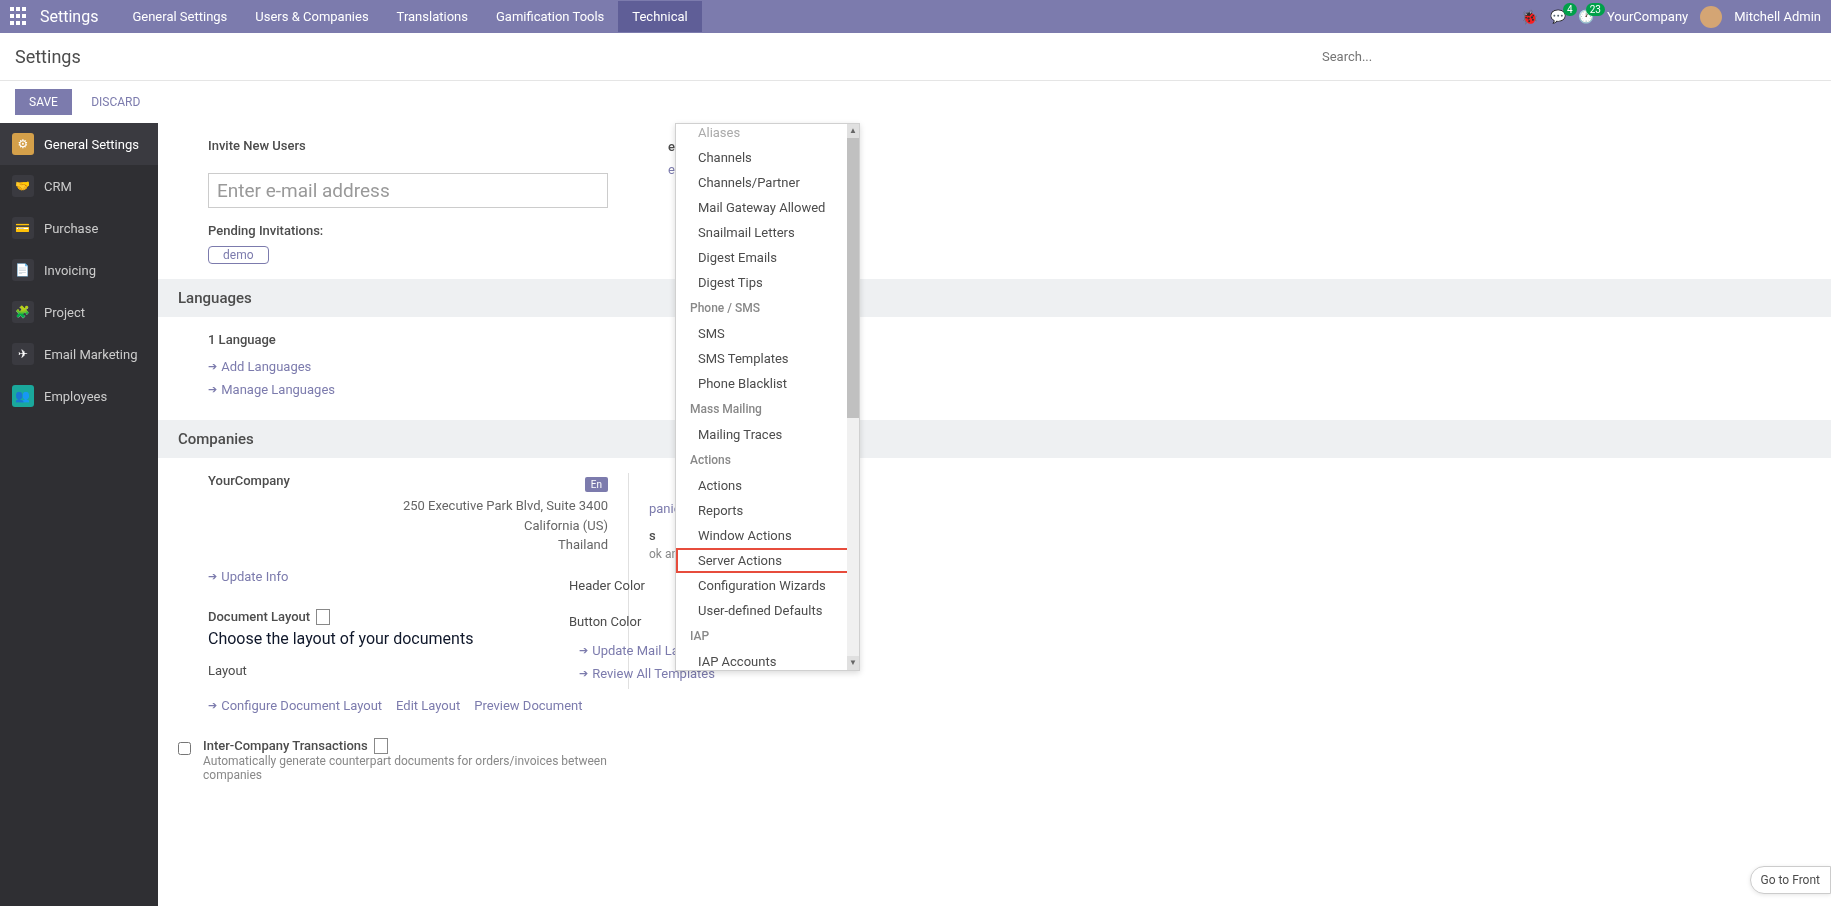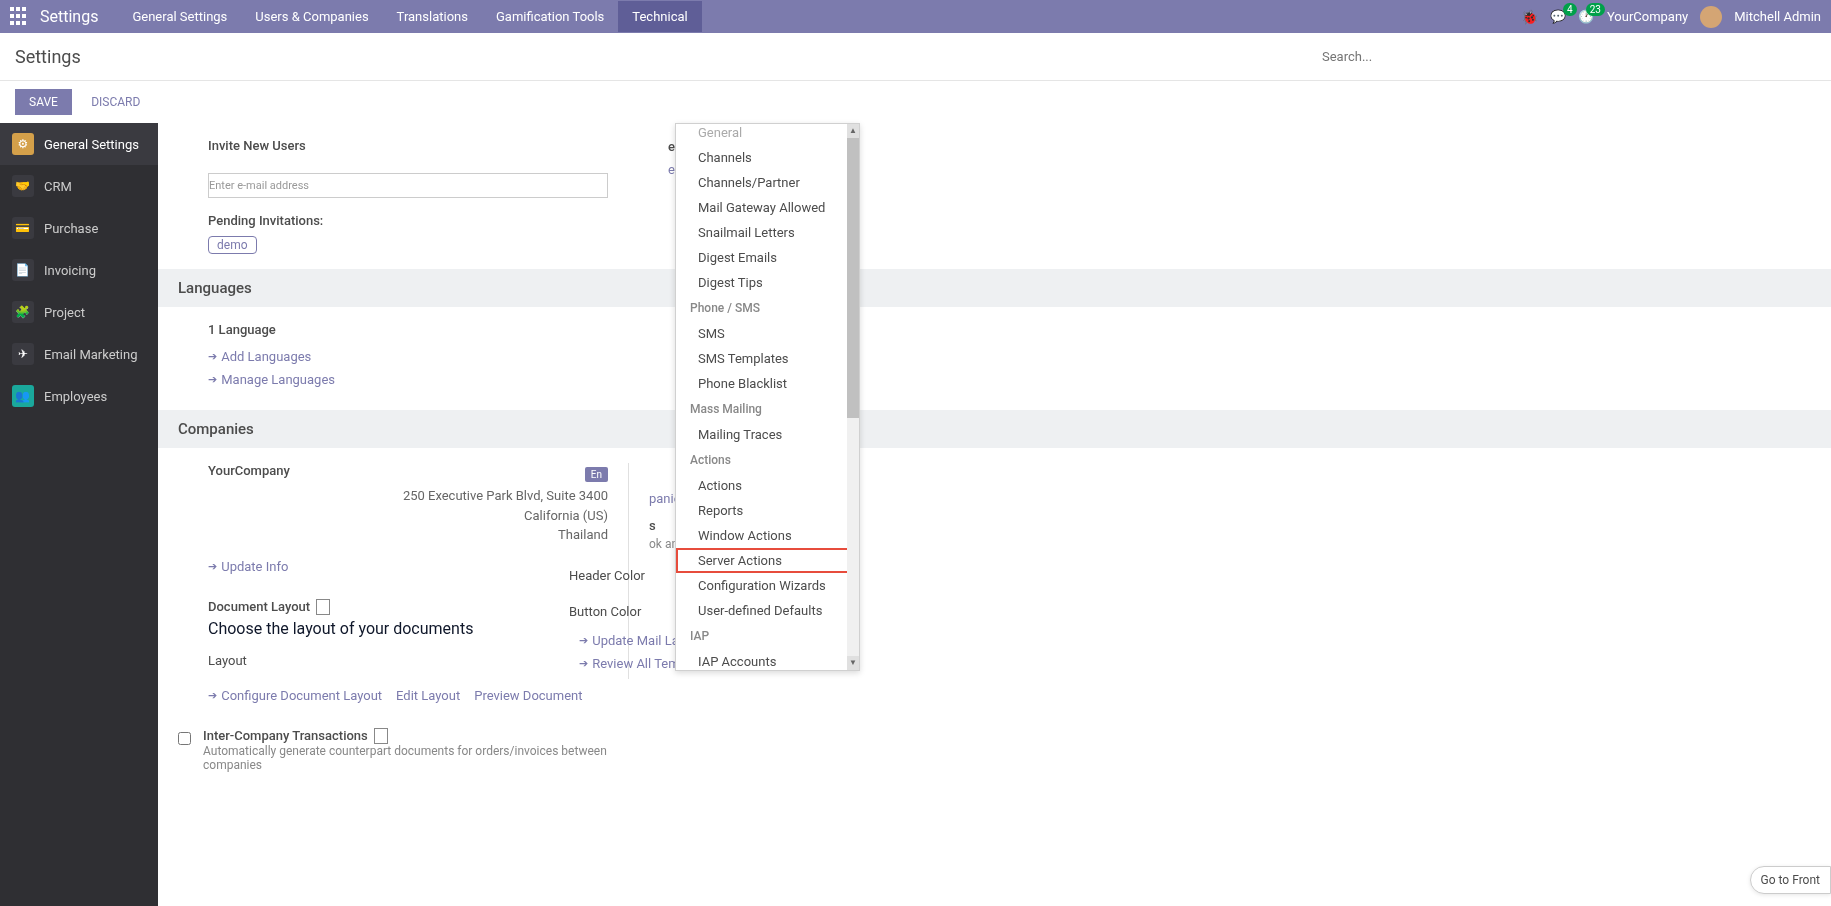--- a/index.html
+++ b/index.html
@@ -41,24 +41,24 @@
 .icon-project { background: #3a3a40; color: #fff; }
 .icon-email { background: #3a3a40; color: #fff; }
 .icon-employees { background: #1aa89c; color: #fff; }
 
 .content { flex: 1; padding: 0; position: relative; }
 .section-header { background: #eef0f2; padding: 10px 20px; font-size: 15px; color: #4c4c4c; font-weight: 500; }
 .section-body { padding: 15px 50px; display: flex; gap: 60px; }
 .section-col { flex: 1; max-width: 400px; }
 
 .field-label { font-size: 13px; color: #4c4c4c; font-weight: 500; margin-bottom: 2px; }
-.email-input { width: 100%; border: 1px solid #ccc; padding: 5px 0; font-size: 11px; }
+.email-input { width: 100%; border: 1px solid #ccc; padding: 5px 8px; font-size: 19px; }
 .email-input::placeholder { color: #999; }
 .pending-label { margin-top: 15px; margin-bottom: 8px; }
-.tag { display: inline-block; border: 1px solid #7C7BAD; color: #7C7BAD; padding: 1px 8px; border-radius: 4px; font-size: 12px; }
+.tag { display: inline-block; border: 1px solid #7C7BAD; color: #7C7BAD; padding: 1px 14px; border-radius: 4px; font-size: 12px; }
 
 .lang-count { font-weight: 500; margin-bottom: 12px; }
 .link-action { color: #7C7BAD; cursor: pointer; display: flex; align-items: center; gap: 4px; margin-bottom: 8px; font-size: 13px; }
 .arrow { font-size: 11px; }
 
 .company-section .company-title { font-weight: 500; margin-bottom: 8px; }
 .company-section .addr { color: #666; font-size: 13px; line-height: 1.5; text-align: right; }
 .badge-purple { background: #7C7BAD; color: #fff; font-size: 10px; padding: 2px 6px; border-radius: 2px; float: right; }
 
 .doc-layout-title { font-weight: 500; display: flex; align-items: center; gap: 6px; }
@@ -172,21 +172,21 @@
     </div>
     <div class="sidebar-item">
       <span class="sidebar-icon icon-employees">👥</span>
       <span>Employees</span>
     </div>
   </div>
 
   <div class="content">
 
     <div class="dropdown-menu">
-      <div class="dd-item" style="color:#aaa;padding-top:1px">General</div>
+      <div class="dd-item" style="color:#aaa;padding-top:1px">Aliases</div>
       <div class="dd-item">Channels</div>
       <div class="dd-item">Channels/Partner</div>
       <div class="dd-item">Mail Gateway Allowed</div>
       <div class="dd-item">Snailmail Letters</div>
       <div class="dd-item">Digest Emails</div>
       <div class="dd-item">Digest Tips</div>
       <div class="dd-header">Phone / SMS</div>
       <div class="dd-item">SMS</div>
       <div class="dd-item">SMS Templates</div>
       <div class="dd-item">Phone Blacklist</div>

